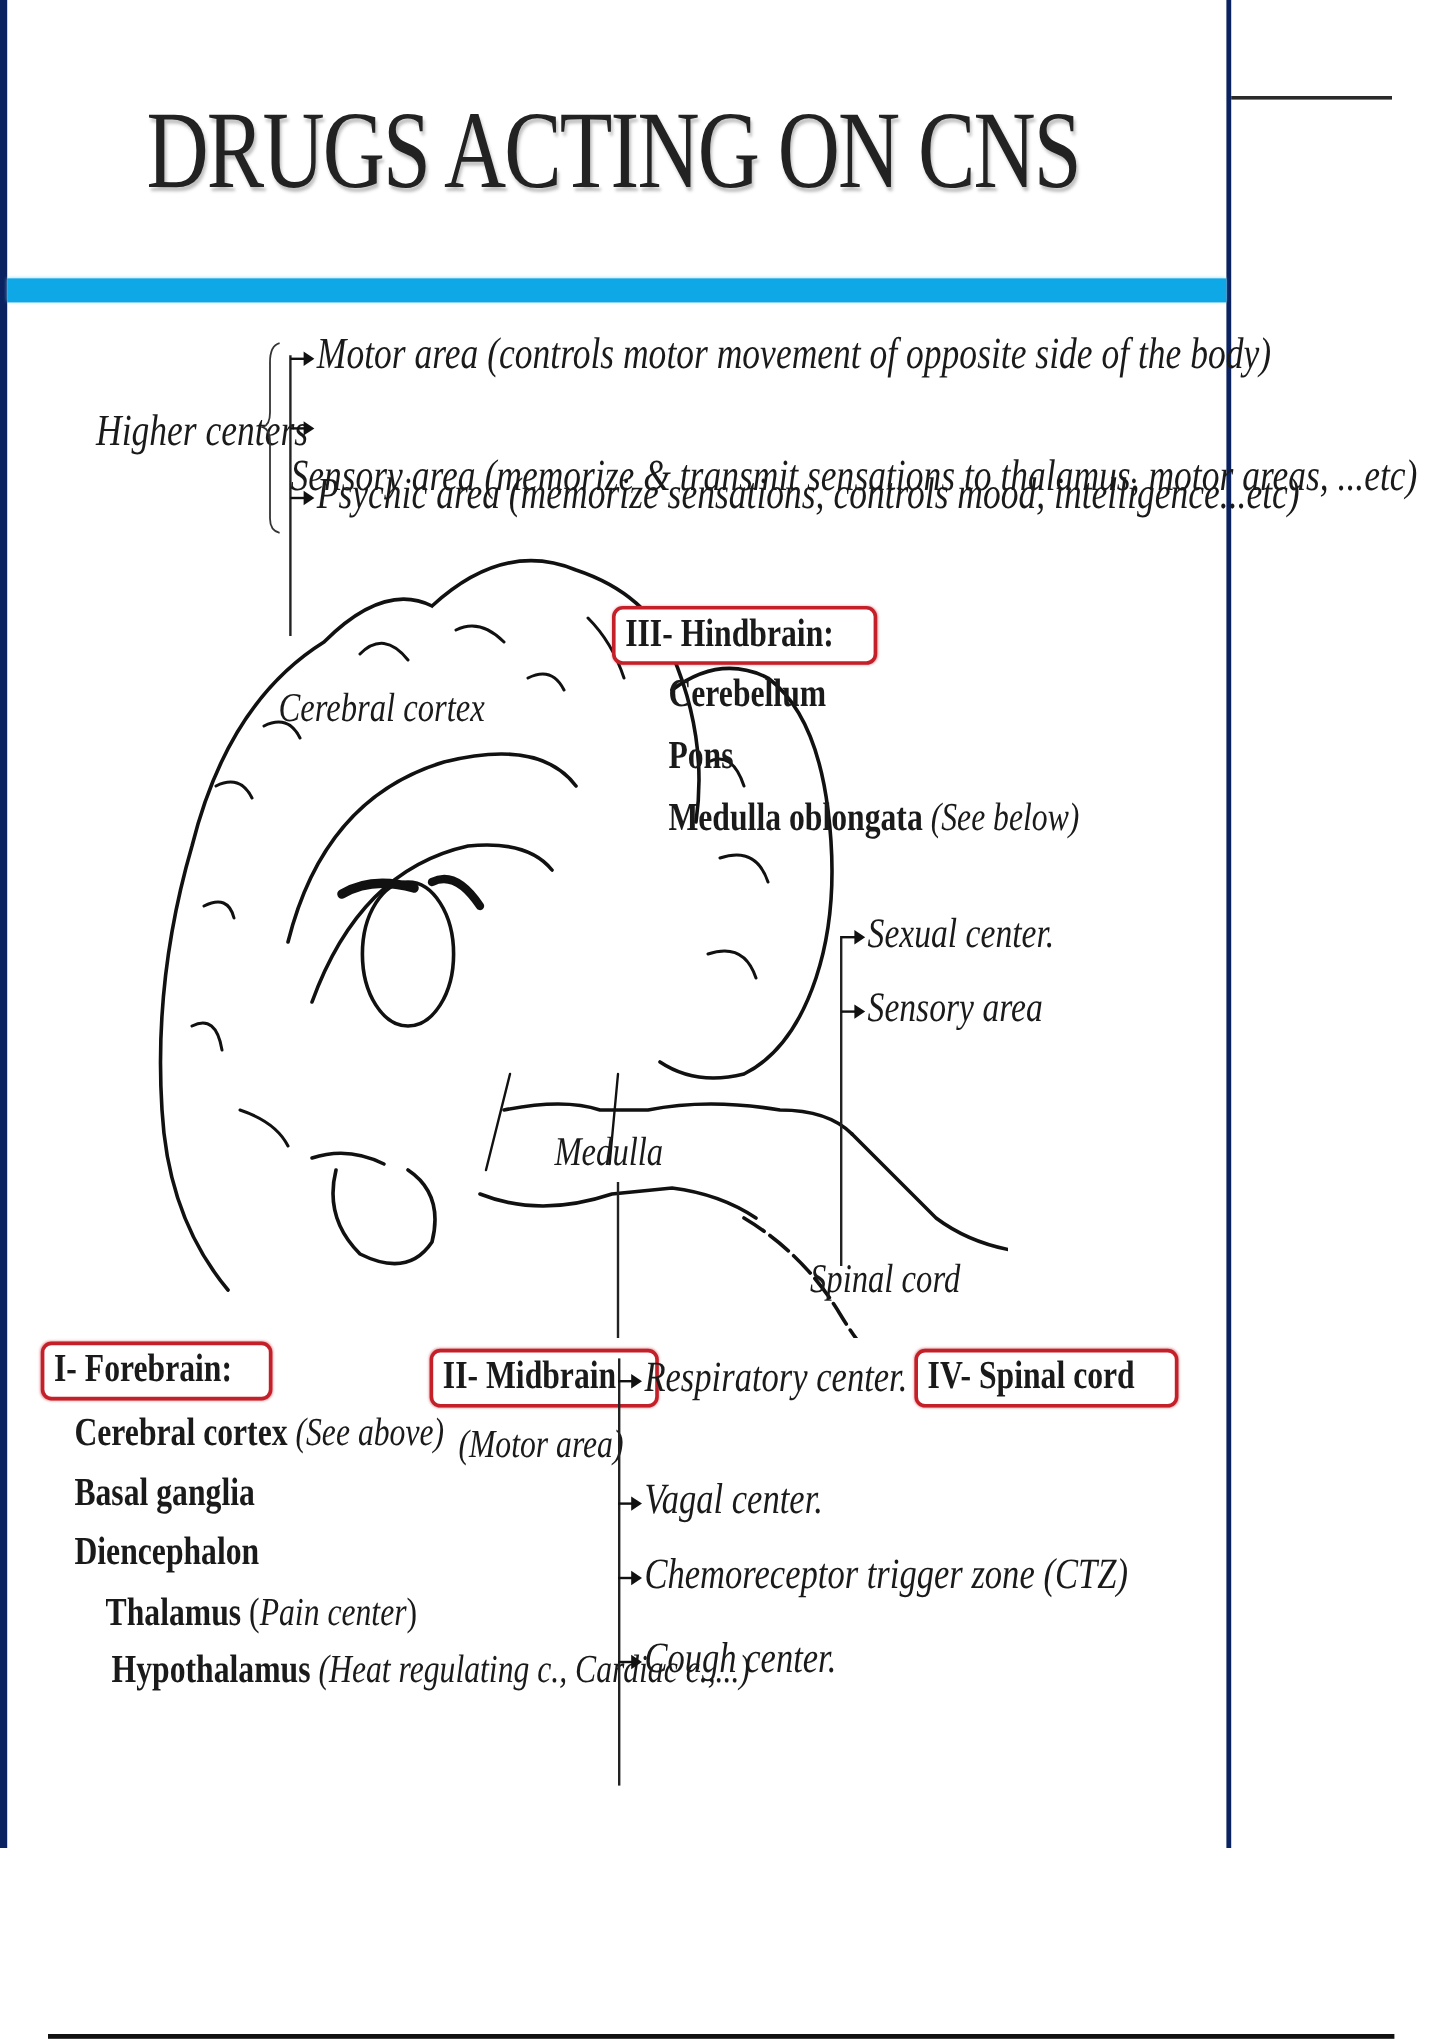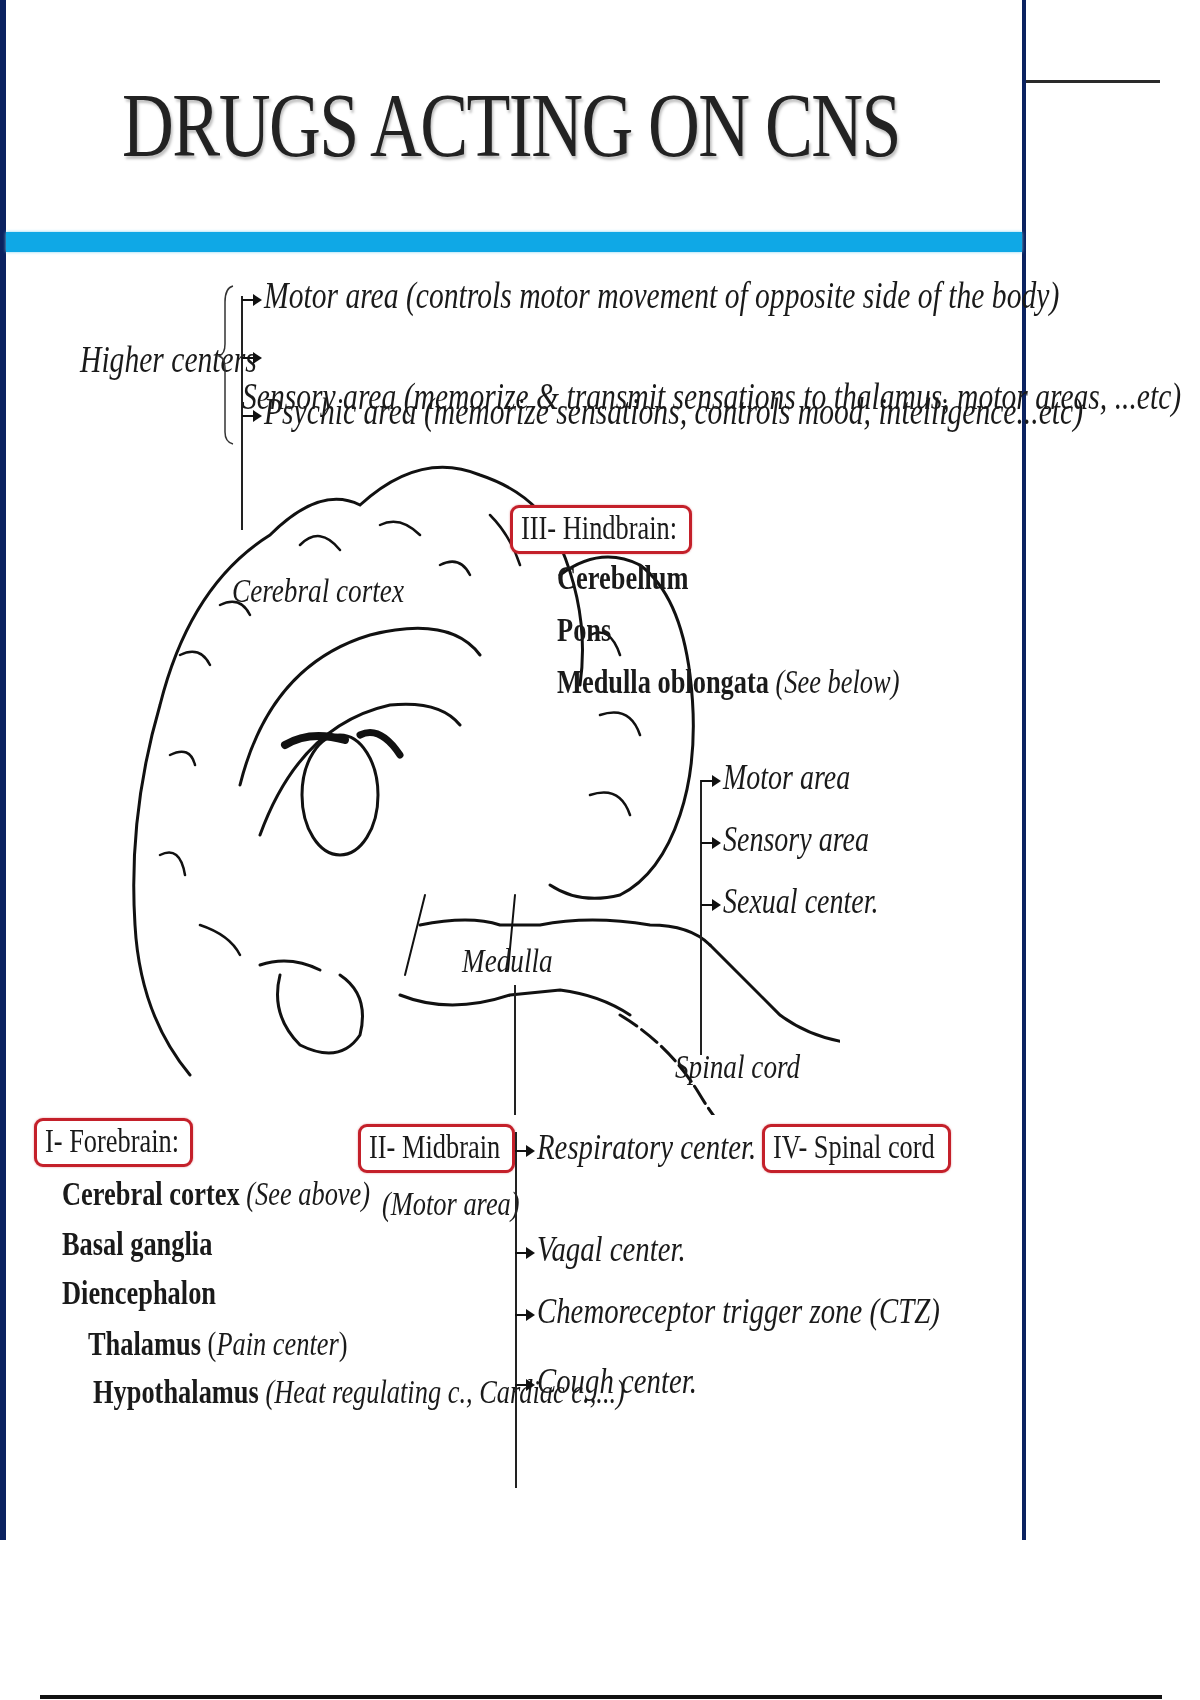--- a/index.html
+++ b/index.html
@@ -12,22 +12,22 @@
   .bottom-line { left:40px; top:1695px; width:1122px; height:4px; background:#111; }
   .title { left:0; width:1022px; top:72px; text-align:center; font-size:92px;
            letter-spacing:-2px; transform:scaleX(0.78); transform-origin:center;
            color:#222; text-shadow:2px 3px 3px rgba(0,0,0,0.25); }
   .blue-bar { left:6px; top:232px; width:1016px; height:20px; background:#0fa8e6;
               box-shadow:0 0 3px #7fd2f2; }
   .it { font-style:italic; }
   .cond { display:inline-block; transform:scaleX(0.8); transform-origin:left center; white-space:nowrap; }
   .hc-item { font-size:37px; font-style:italic; }
   .bold { font-weight:bold; }
-  .boxlabel { border:3px solid #c4202a; border-radius:9px; padding:2px 3px 4px 8px;
-              font-weight:normal; font-size:33px; background:#fff;
+  .boxlabel { border:3px solid #c4202a; border-radius:9px; padding:2px 20px 4px 8px;
+              font-weight:bold; font-size:33px; background:#fff;
               box-shadow:0 0 2px rgba(196,32,42,0.5); }
   .txt { font-size:33px; white-space:nowrap; }
   .arrow { display:inline-block; width:18px; height:2px; background:#111; position:relative;
            vertical-align:middle; margin-right:4px; }
   .arrow::after { content:""; position:absolute; right:-2px; top:-5px; border-left:9px solid #111;
                   border-top:6px solid transparent; border-bottom:6px solid transparent; }
 </style>
 </head>
 <body>
 
@@ -110,27 +110,24 @@
 </div>
 <div class="abs txt bold" style="left:557px; top:612px;">
   <span class="cond">Pons</span>
 </div>
 <div class="abs txt" style="left:557px; top:664px;">
   <span class="cond"><b>Medulla oblongata</b> <i>(See below)</i></span>
 </div>
 
 <div class="abs" style="left:701px; top:758px;">
   <div class="txt it" style="height:62px; font-size:35px;">
-    <span class="arrow"></span><span class="cond">Motor area</span>
+    <span class="arrow"></span><span class="cond">Sexual center.</span>
   </div>
   <div class="txt it" style="height:62px; font-size:35px;">
     <span class="arrow"></span><span class="cond">Sensory area</span>
-  </div>
-  <div class="txt it" style="height:62px; font-size:35px;">
-    <span class="arrow"></span><span class="cond">Sexual center.</span>
   </div>
 </div>
 
 <div class="abs boxlabel" style="left:34px; top:1118px;">
   <span class="cond" style="margin-right:-26px;">I- Forebrain:</span>
 </div>
 <div class="abs txt" style="left:62px; top:1176px;">
   <span class="cond"><b>Cerebral cortex</b> <i>(See above)</i></span>
 </div>
 <div class="abs txt bold" style="left:62px; top:1226px;">

